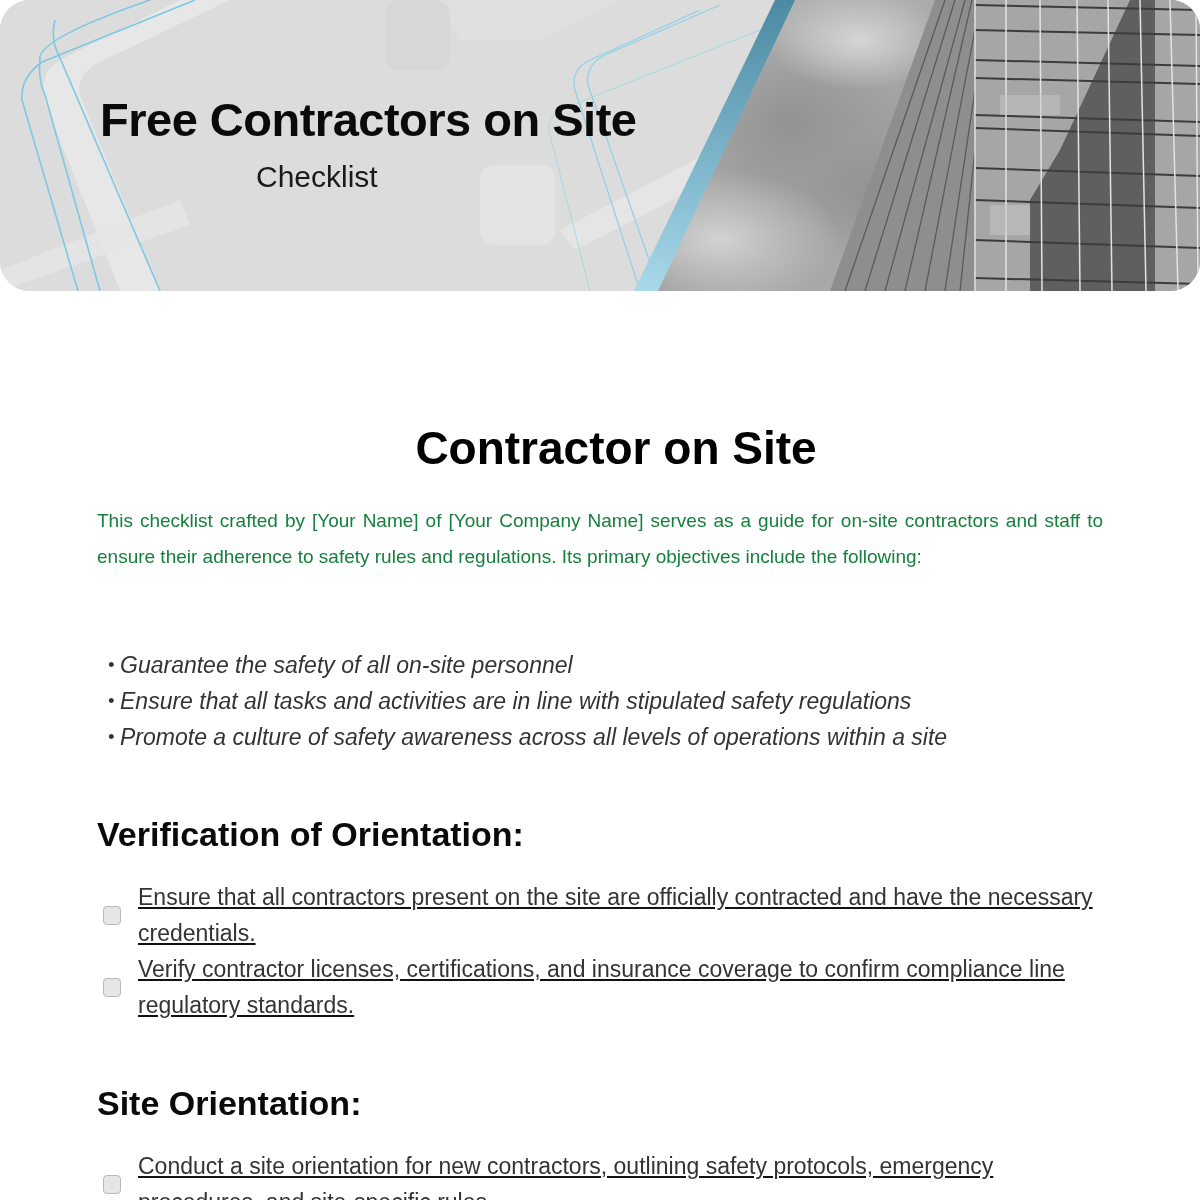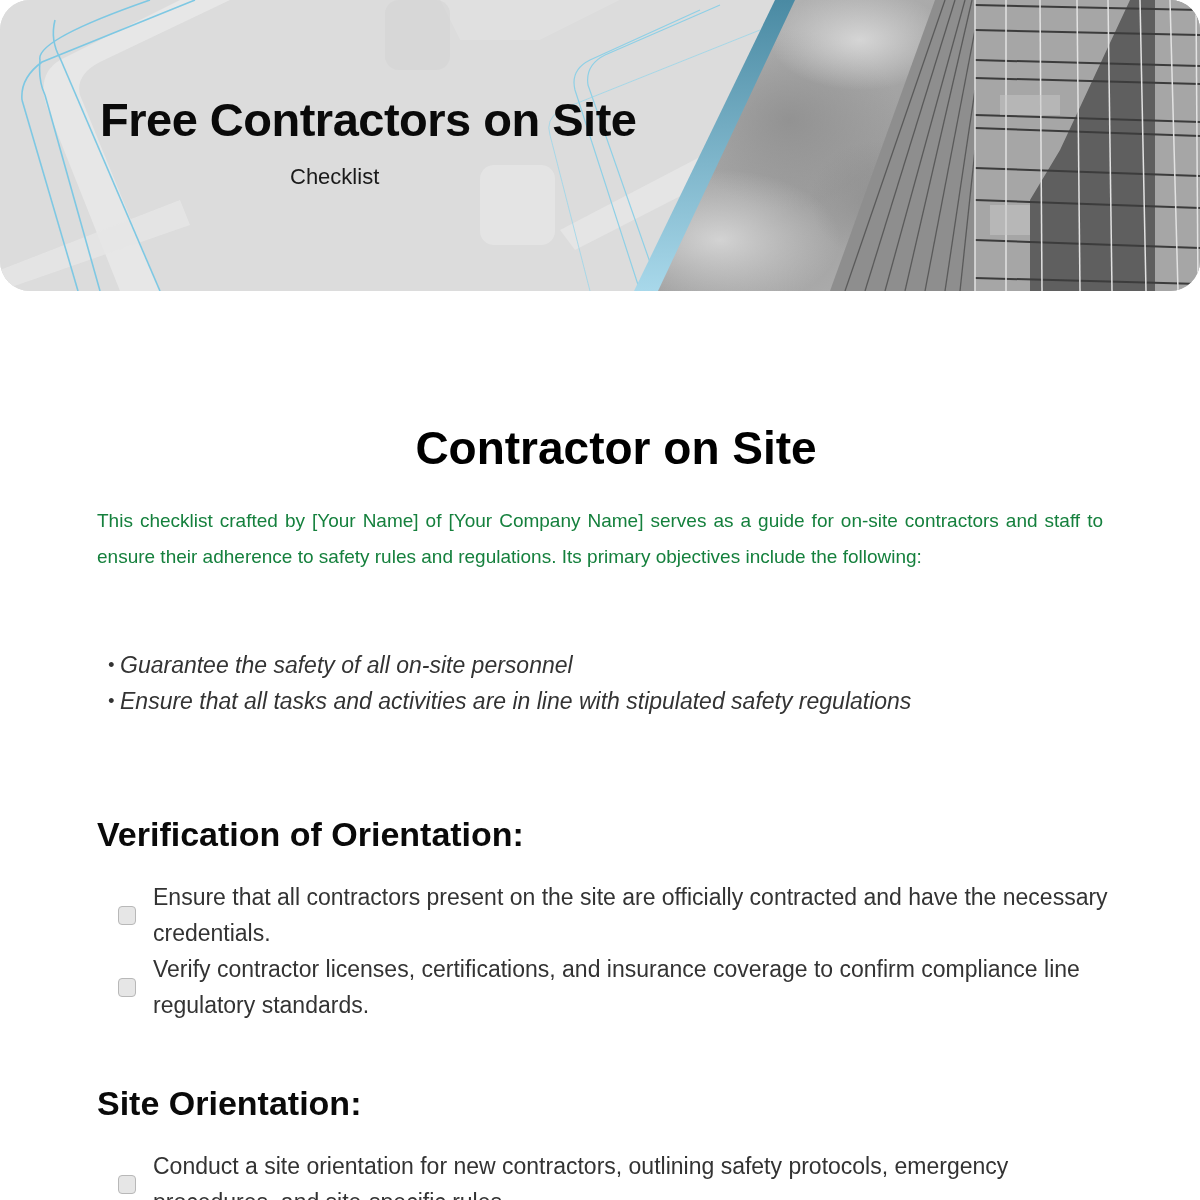--- a/index.html
+++ b/index.html
@@ -8,42 +8,42 @@
 
     
     .banner { position: absolute; left: 0; top: 0; width: 1200px; height: 291px; overflow: hidden; background: #dcdcdc; border-radius: 30px; }
     .banner svg.bg { position: absolute; left: 0; top: 0; width: 1200px; height: 291px; }
     .banner-title {
       position: absolute; left: 100px; top: 90px; width: 600px;
       font-size: 47px; font-weight: 700; color: #0a0a0a; letter-spacing: -0.5px;
       white-space: nowrap; line-height: 60px;
     }
     .banner-subtitle {
-      position: absolute; left: 290px; top: 160px;
-      font-size: 22px; color: #1a1a1a; line-height: 34px;
+      position: absolute; left: 256px; top: 160px;
+      font-size: 30px; color: #1a1a1a; line-height: 34px;
     }
 
     
     .doc-title {
       position: absolute; left: 0; top: 418px; width: 1200px; text-align: center;
       font-size: 46px; font-weight: 700; color: #000; line-height: 60px; padding-left: 32px;
     }
     .intro {
       position: absolute; left: 97px; top: 503px; width: 1006px;
       font-size: 19px; line-height: 36px; color: #15803d; text-align: justify;
     }
     .objectives { position: absolute; left: 108px; top: 647px; width: 1000px; list-style: none; }
     .objectives li { font-size: 23px; line-height: 36px; color: #333; white-space: nowrap; font-style: italic; }
     .objectives li .dot { display: inline-block; width: 12px; font-size: 18px; vertical-align: 2px; }
 
     .section-heading {
       position: absolute; left: 97px; width: 1000px;
       font-size: 34px; font-weight: 700; color: #0a0a0a; line-height: 44px;
     }
-    .checklist { position: absolute; left: 112px; width: 1010px; list-style: none; }
+    .checklist { position: absolute; left: 97px; width: 1010px; list-style: none; text-decoration: underline; }
     .checklist li { position: relative; padding-left: 41px; font-size: 23px; line-height: 36px; color: #333; }
     .checklist li .box {
       position: absolute; left: 6px; top: 50%; margin-top: -9px; width: 18px; height: 19px;
       border: 1.5px solid #b8b8b8; border-radius: 4px; background: #e6e6e6; cursor: pointer;
     }
   </style>
 </head>
 <body>
 
 <header class="banner">
@@ -154,20 +154,21 @@
 </header>
 
 <main>
   <h2 class="doc-title">Contractor on Site</h2>
 
   <p class="intro">This checklist crafted by [Your Name] of [Your Company Name] serves as a guide for on-site contractors and staff to ensure their adherence to safety rules and regulations. Its primary objectives include the following:</p>
 
   <ul class="objectives">
     <li><span class="dot">•</span><span>Guarantee the safety of all on-site personnel</span></li>
     <li><span class="dot">•</span><span>Ensure that all tasks and activities are in line with stipulated safety regulations</span></li>
+    <li><span class="dot">•</span><span>Promote a culture of safety awareness across all levels of operations within a site</span></li>
   </ul>
 
   <h3 class="section-heading" style="top:812px;">Verification of Orientation:</h3>
   <ul class="checklist" style="top:879px;">
     <li>
       <span class="box"></span>
       <span>Ensure that all contractors present on the site are officially contracted and have the necessary credentials.</span>
     </li>
     <li>
       <span class="box"></span>

